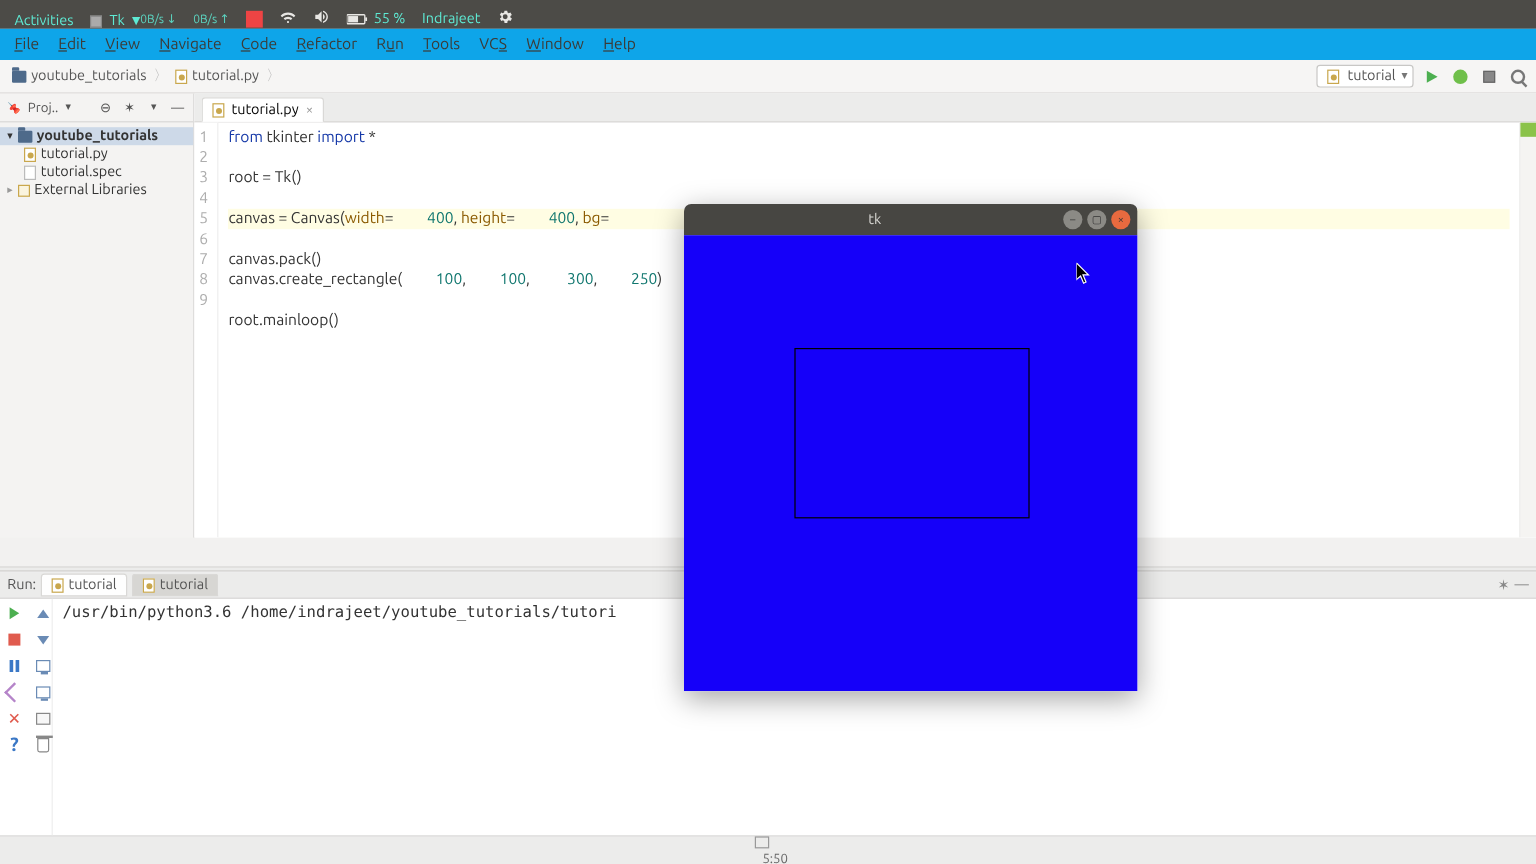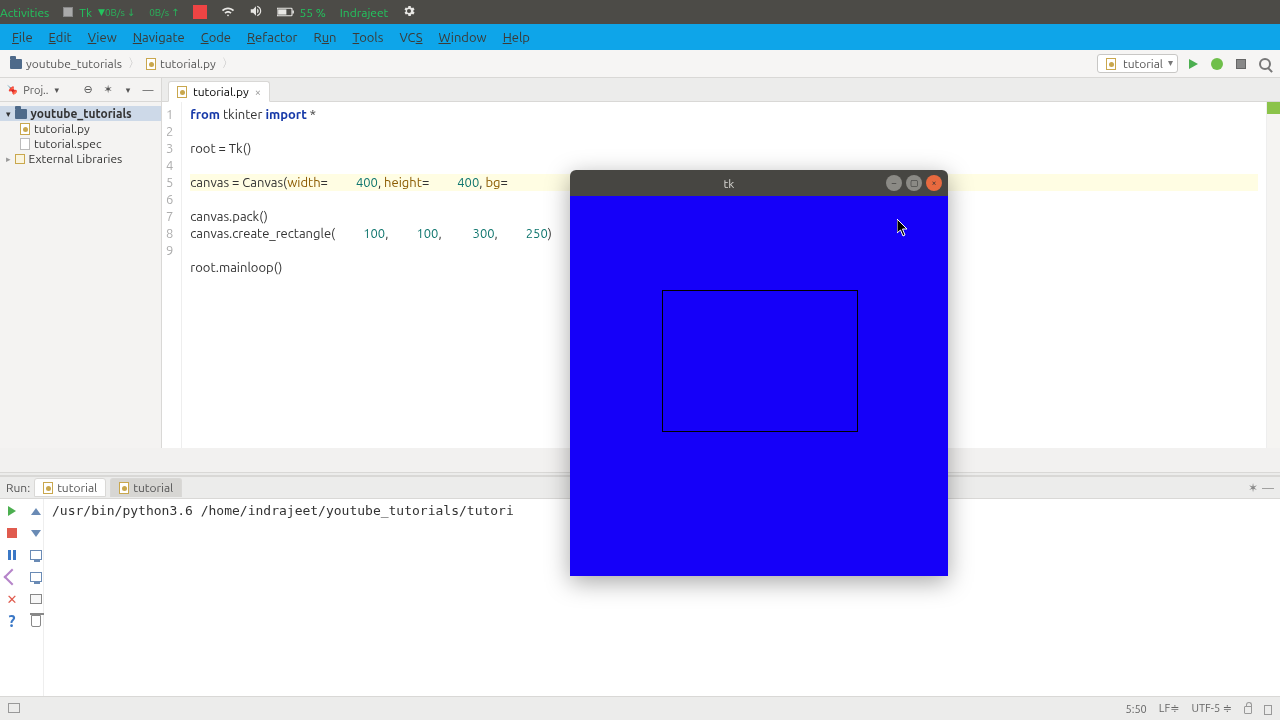--- a/index.html
+++ b/index.html
@@ -1,18 +1,18 @@
 <!DOCTYPE html>
 <html><head>
 <meta charset="utf-8">
 <style>
   * { box-sizing: border-box; margin: 0; padding: 0; font-family: "Ubuntu", "DejaVu Sans", sans-serif; }
   html, body { width: 1280px; height: 720px; overflow: hidden; background: #f2f1f0; }
   
-  .os-panel { display:flex; align-items:center; height:24px; background:#4c4b47; color:#22c55e; font-size:12px; padding:0 0; }
+  .os-panel { display:flex; align-items:flex-end; height:24px; background:#4c4b47; color:#5eead4; font-size:12px; padding:0 12px; }
   .os-panel .left, .os-panel .right { display:flex; align-items:center; gap:14px; }
   .os-panel .center { flex:1; text-align:center; font-weight:500; }
   .os-panel .app-pill { display:flex; align-items:center; gap:6px; }
   .os-panel .tk-icon { width:10px;height:10px;background:#aaa; border:1px solid #888; display:inline-block;}
   .net-stat { font-size:10px; opacity:.85; display:flex; align-items:center; gap:2px; }
   .net-stat .arrow { font-size:10px; }
   .red-dot { width:14px;height:14px;background:#e44; }
   .os-panel svg { width:14px; height:14px; fill:#e8e7e4; }
   .battery { display:flex; align-items:center; gap:4px; }
   
@@ -50,21 +50,21 @@
   .spec-ic { width:10px;height:12px;background:#fff;border:1px solid #bbb;}
   .lib-ic { width:10px;height:10px;border:1px solid #c9a74d;background:#faf4df;}
   
   .editor-pane { flex:1; display:flex; flex-direction:column; background:#fff; position:relative;}
   .tabbar { display:flex; align-items:flex-end; height:24px; background:#ececeb; border-bottom:1px solid #d9d8d6; padding-left:6px; font-size:12px;}
   .tab { display:flex; align-items:center; gap:6px; background:#fff; border:1px solid #d9d8d6; border-bottom:1px solid #fff; padding:3px 8px; border-radius:3px 3px 0 0; position:relative; top:1px;}
   .tab .x { color:#999; font-size:11px; cursor:default;}
   .editor-body { flex:1; display:flex; overflow:hidden; font-family:"DejaVu Sans Mono","Menlo",monospace; font-size:13px; line-height:17px;}
   .gutter { text-align:right; padding:4px 8px 4px 4px; color:#adadad; background:#fff; user-select:none; border-right:1px solid #eee;}
   .code { padding:4px 8px; white-space:pre; color:#333; position:relative; flex:1;}
-  .kw { color:#1639a8; font-weight:bold;}
+  .kw { color:#1639a8; font-weight:normal;}
   .num { color:#0f766e;margin-left:28px;}
   .paren { color:#333;}
   .line5-hl { background:#fffde3; display:block; }
   .right-gutter { width:14px; background:#f5f4f2; border-left:1px solid #eee; position:relative;}
   .rg-green { position:absolute; top:0; left:0; width:100%; height:12px; background:#8bc34a;}
   
   .ide-body .proj-pane, .ide-body .editor-pane { height:370px; }
   .top-split { display:flex; flex:1; min-height:0;}
   .resize-h { height:4px; background:#ececeb; border-top:1px solid #d9d8d6; border-bottom:1px solid #d9d8d6;}
   
@@ -87,21 +87,21 @@
   .up-arw{border-bottom:7px solid #6a8bb5;}
   .dn-arw{border-top:7px solid #6a8bb5;}
   .mon-ic{width:12px;height:10px;border:1px solid #6a8bb5;position:relative;}
   .mon-ic::after{content:"";position:absolute;bottom:-3px;left:3px;width:6px;height:2px;background:#6a8bb5;}
   .print-ic{width:12px;height:10px;border:1px solid #888;background:#f7f7f7;}
   .wand-ic{width:12px;height:12px;border-left:2px solid #b584c9;border-bottom:2px solid #b584c9;transform:rotate(45deg);}
   .trash-ic{width:10px;height:12px;border:1px solid #888;border-radius:0 0 2px 2px;position:relative;}
   .trash-ic::before{content:"";position:absolute;top:-3px;left:-2px;width:14px;height:2px;background:#888;}
   .console { flex:1; padding:4px 8px; font-family:"DejaVu Sans Mono",monospace; font-size:13px; color:#333; white-space:pre;}
   
-  .status-bar { height:24px; background:#ececeb; border-top:1px solid #d9d8d6; display:flex; align-items:center; font-size:11px; color:#666; padding:0 8px;}
+  .status-bar { height:24px; background:#ececeb; border-top:1px solid #d9d8d6; display:flex; align-items:center; font-size:11px; color:#666; padding:0 8px;flex-direction:column;}
   .status-bar .sb-left { width:22px;}
   .status-bar .sb-box{width:12px;height:10px;border:1px solid #999;display:inline-block;}
   .status-bar .sb-spacer { flex:1;}
   .status-bar .sb-item { margin-left:12px;}
   .lock-ic{width:8px;height:8px;border:1px solid #999;border-radius:1px;position:relative;display:inline-block;vertical-align:middle;}
   .lock-ic::before{content:"";position:absolute;top:-5px;left:1px;width:4px;height:4px;border:1px solid #999;border-bottom:none;border-radius:3px 3px 0 0;}
   .sb-cell{width:8px;height:10px;border:1px solid #999;display:inline-block;vertical-align:middle;}
   
   .tk-window { position:absolute; left:570px; top:170px; width:378px; height:406px; box-shadow:0 6px 24px rgba(0,0,0,.35); border-radius:6px 6px 0 0; overflow:hidden;}
   .tk-title { height:26px; background:#474642; display:flex; align-items:center; padding:0 6px; color:#d9d8d4; font-size:12px;}

